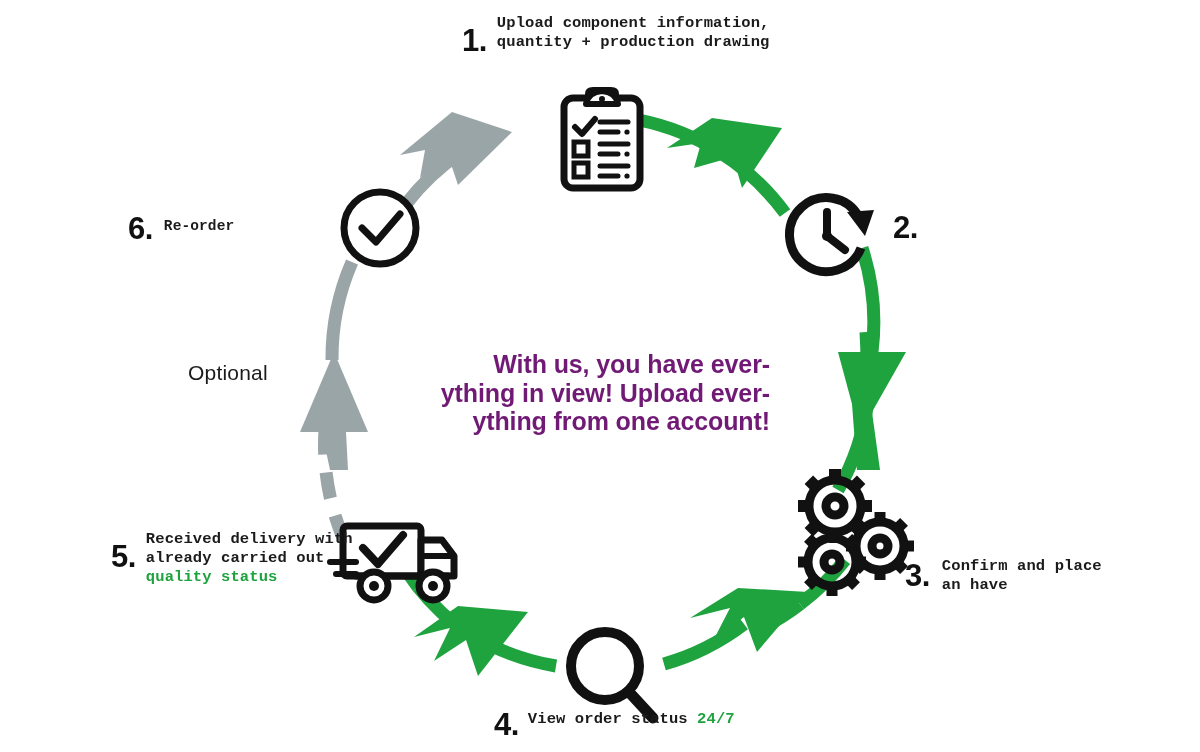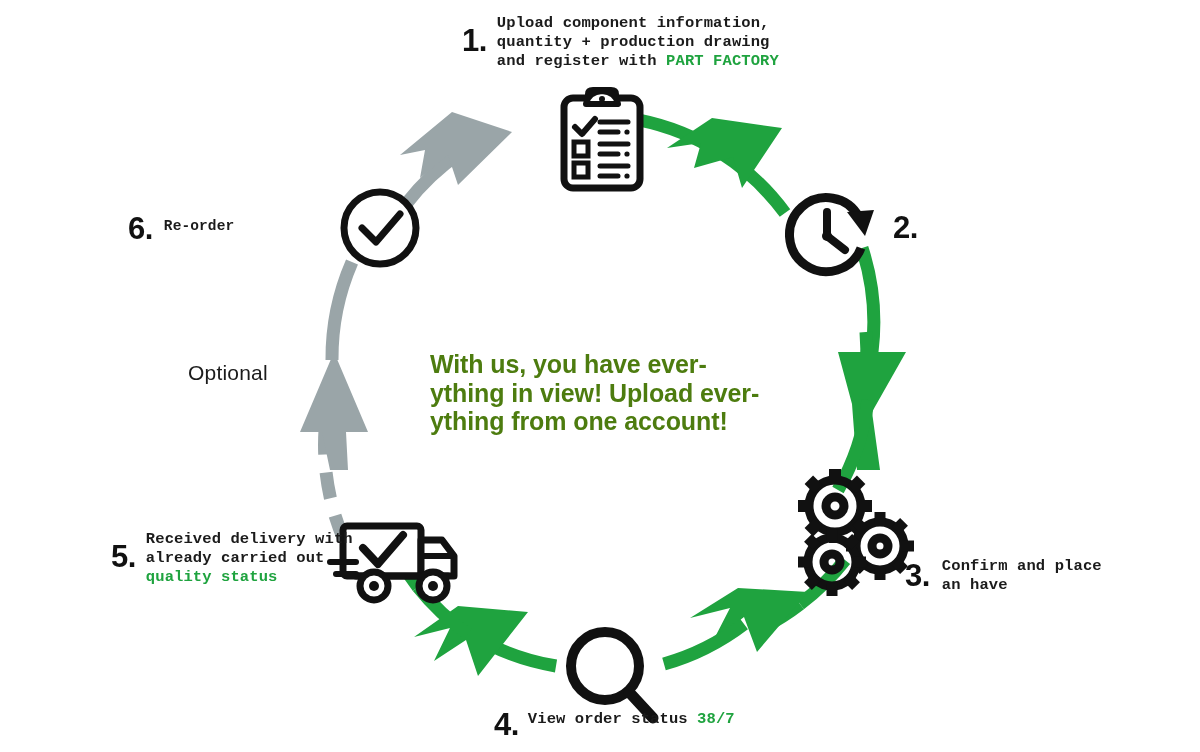--- a/index.html
+++ b/index.html
@@ -55,25 +55,25 @@
 
   #optional{
     left:188px;top:361px;
     font-weight:400;font-size:21px;color:#1b1b1b;letter-spacing:0.2px;
   }
 
   #center-text{
     position:absolute;
     left:430px;top:350px;
     width:340px;
-    text-align:left;
+    text-align:right;
     font-weight:800;
     font-size:25px;
     line-height:28.5px;
-    color:#4d7c0f;
+    color:#701a75;
     letter-spacing:-0.1px;
   }
   #center-text div{white-space:nowrap;}
 </style>
 </head>
 <body>
 
 <div id="stage">
 
   <svg class="layer" viewBox="0 0 1200 752">
@@ -234,40 +234,39 @@
       <circle cx="40" cy="40" r="36" fill="#ffffff" stroke="#111111" stroke-width="7"></circle>
       <polyline points="22,40 36,54 60,26" fill="none" stroke="#111111" stroke-width="7" stroke-linecap="round" stroke-linejoin="round"></polyline>
     </g>
   </svg>
 
   <div class="lbl" id="step1">
     <div class="num">1.</div>
     <div class="txt">
       <div>Upload component information,</div>
       <div>quantity + production drawing</div>
-      <div><span>and register with </span><span class="green-b">PART FACTORY</span></div>
     </div>
   </div>
 
   <div class="lbl" id="step2">
     <div class="num">2.</div>
   </div>
 
   <div class="lbl" id="step3">
     <div class="num">3.</div>
     <div class="txt">
       <div>Confirm and place</div>
       <div>an have</div>
     </div>
   </div>
 
   <div class="lbl" id="step4">
     <div class="num">4.</div>
     <div class="txt">
-      <div><span>View order status </span><span class="green-b">38/7</span></div>
+      <div><span>View order status </span><span class="green-b">24/7</span></div>
     </div>
   </div>
 
   <div class="lbl" id="step5">
     <div class="num">5.</div>
     <div class="txt">
       <div>Received delivery with</div>
       <div>already carried out</div>
       <div class="green-b">quality status</div>
     </div>

